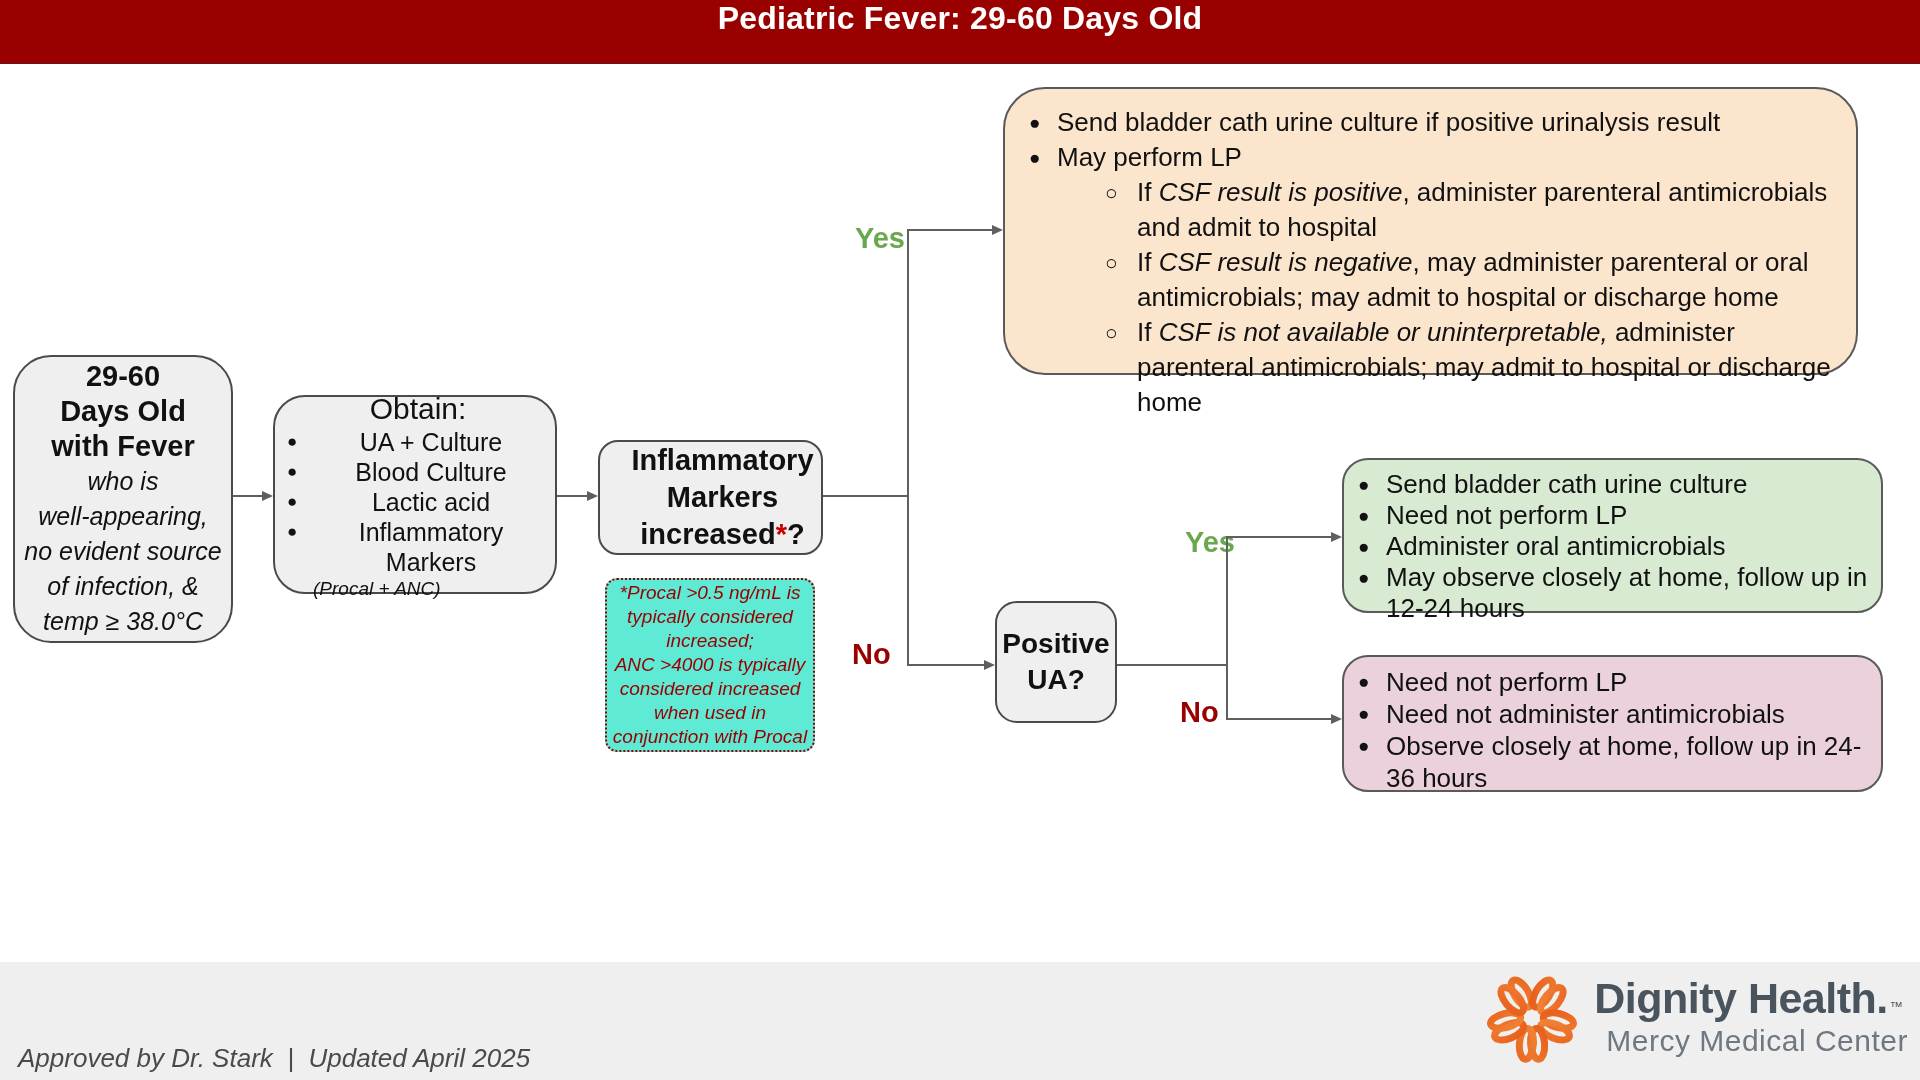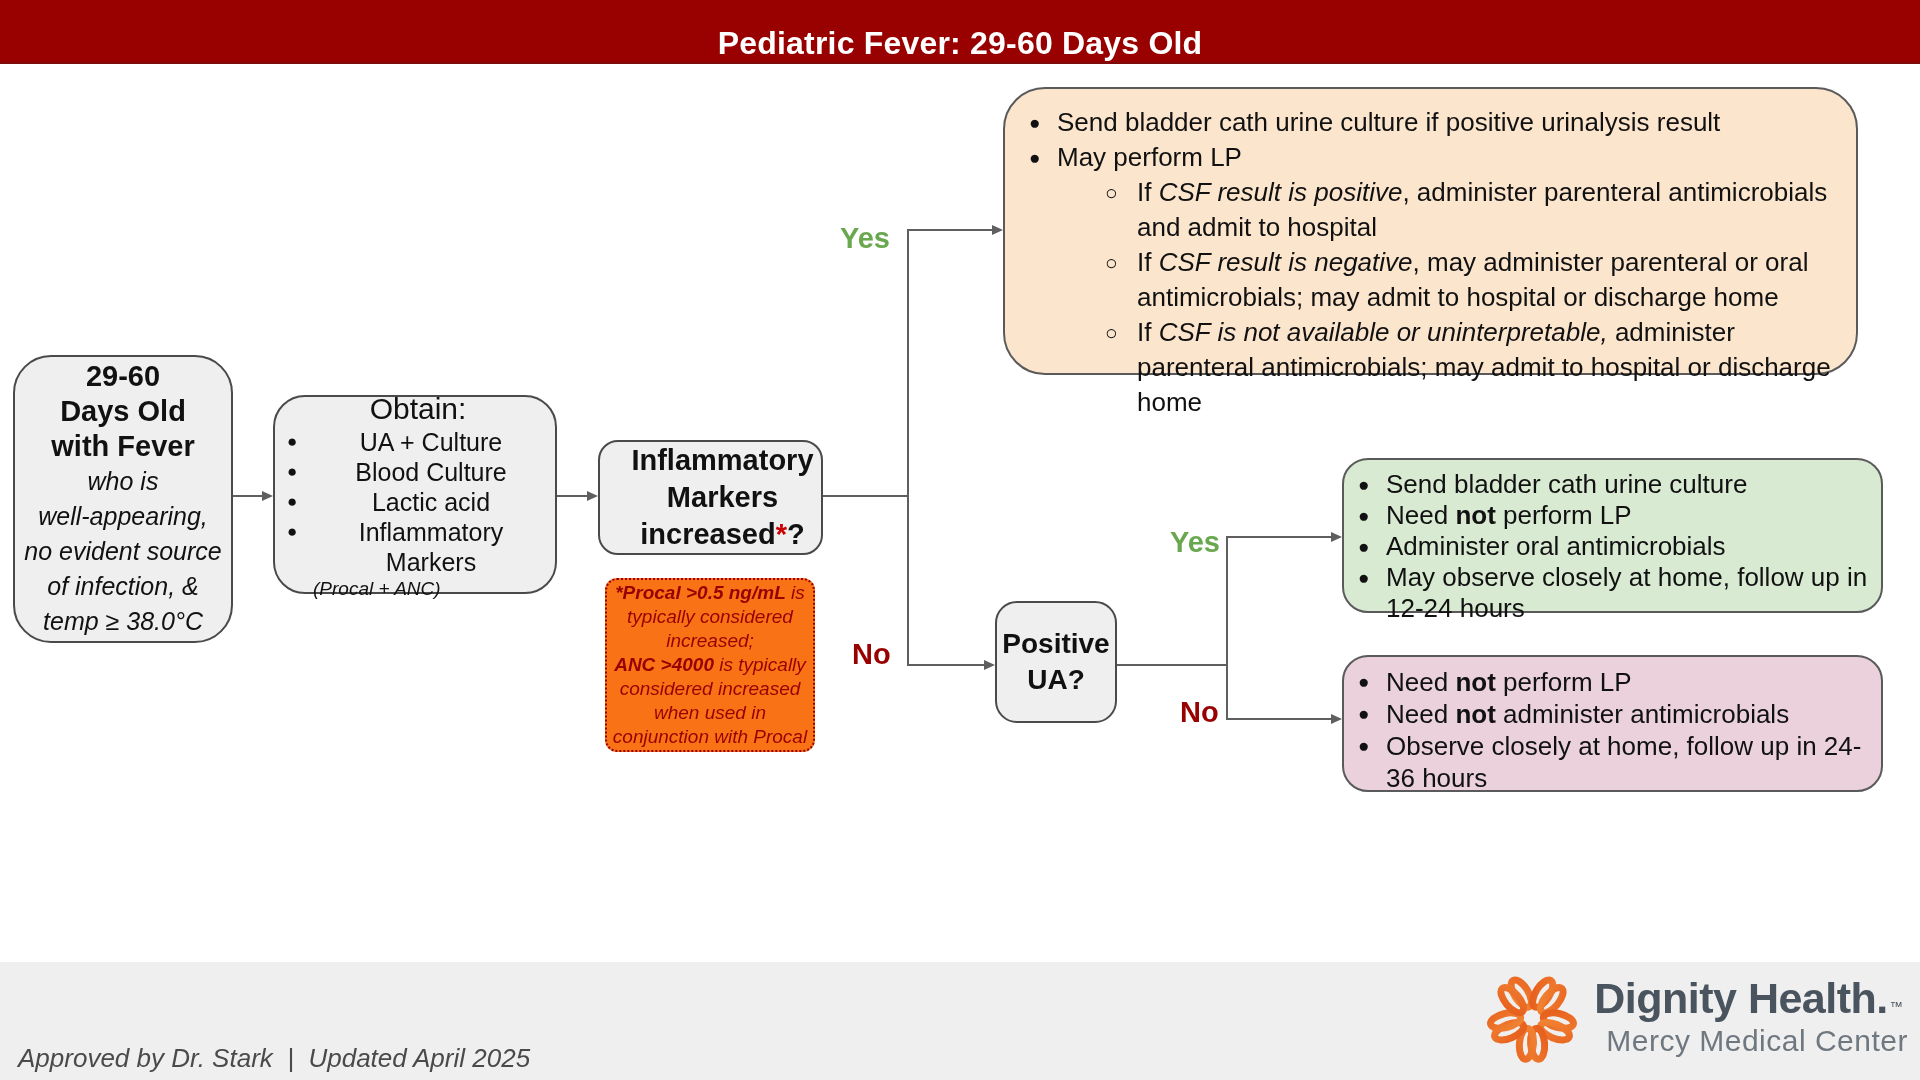--- a/index.html
+++ b/index.html
@@ -3,21 +3,21 @@
 <meta charset="utf-8">
 <style>
   html,body{margin:0;padding:0;}
   body{
     width:1920px;height:1080px;position:relative;overflow:hidden;
     background:#ffffff;font-family:"Liberation Sans", sans-serif;color:#111;
   }
   
   .title-bar{
     position:absolute;left:0;top:0;width:1920px;height:62px;
-    background:#990000;display:flex;align-items:flex-end;justify-content:center;
+    background:#990000;display:flex;align-items:flex-start;justify-content:center;
     border-bottom:2px solid #7e0a0a;
   }
   .title-bar h1{
     margin:0;color:#ffffff;font-size:32px;font-weight:bold;letter-spacing:.2px;
   }
   
   .node{
     position:absolute;background:#efefef;border:2px solid #4a4a4a;
     display:flex;flex-direction:column;align-items:center;justify-content:center;
     text-align:center;box-sizing:border-box;
@@ -27,21 +27,21 @@
   .node-age .dt{font-style:italic;font-size:25px;line-height:35px;}
   .node-obtain{left:273px;top:395px;width:284px;height:199px;border-radius:32px;align-items:stretch;padding:8px 6px 6px 12px;}
   .node-obtain .hd{font-weight:normal;font-size:30px;line-height:36px;text-align:center;}
   .node-markers{left:598px;top:440px;width:225px;height:115px;border-radius:20px;padding-left:24px;}
   .node-markers .ln{font-weight:bold;font-size:29px;line-height:37px;}
   .node-ua{left:995px;top:601px;width:122px;height:122px;border-radius:22px;}
   .node-ua .ln{font-weight:bold;font-size:28px;line-height:36px;}
   
   .footnote{
     position:absolute;left:605px;top:578px;width:210px;height:174px;box-sizing:border-box;
-    border:2px dotted #990000;border-radius:12px;background:#f97316;
+    border:2px dotted #990000;border-radius:12px;background:#5eead4;
     color:#990000;font-style:italic;font-size:19px;line-height:24px;
     display:flex;align-items:center;justify-content:center;text-align:center;padding:2px 3px;
   }
   
   .outcome{
     position:absolute;box-sizing:border-box;border:2px solid #5a5a5a;
     text-align:left;
   }
   .outcome-orange{left:1003px;top:87px;width:855px;height:288px;border-radius:42px;
     background:#fce5cd;padding:16px 18px 10px 24px;font-size:26px;line-height:35px;}
@@ -52,33 +52,33 @@
   
   .li{display:flex;align-items:flex-start;}
   .li .marker{flex:0 0 28px;text-align:left;font-size:19px;line-height:inherit;}
   .li.lvl2{margin-left:76px;}
   .li.lvl2 .marker{flex:0 0 32px;font-size:21px;}
   .li .txt{flex:1 1 auto;}
   .node-obtain .li .marker{flex:0 0 26px;font-size:17px;}
   .node-obtain .li{font-size:25px;line-height:30px;}
   .subnote{font-style:italic;font-size:19px;line-height:24px;margin-left:26px;text-align:left;}
   
-  .b{font-weight:bold;}
+  .b{font-weight:normal;}
   .i{font-style:italic;}
   .r{color:#cc0000;}
   
   .hline,.vline{position:absolute;background:#5f5f5f;}
   .hline{height:2px;}
   .vline{width:2px;}
   .arr{position:absolute;width:0;height:0;
     border-top:5px solid transparent;border-bottom:5px solid transparent;
     border-left:11px solid #5f5f5f;}
   
   .branch-label{position:absolute;font-weight:bold;font-size:29px;}
-  .lbl-yes{color:#6aa84f;}
+  .lbl-yes{color:#6aa84f;margin-left:15px;}
   .lbl-no{color:#990000;}
   
   .footer{
     position:absolute;left:0;top:962px;width:1920px;height:118px;background:#efefef;
   }
   .approval{
     position:absolute;left:18px;bottom:6px;font-style:italic;font-size:26px;color:#4a4a4a;
     white-space:pre;
   }
   .logo{position:absolute;right:12px;top:-2px;display:flex;align-items:center;}

